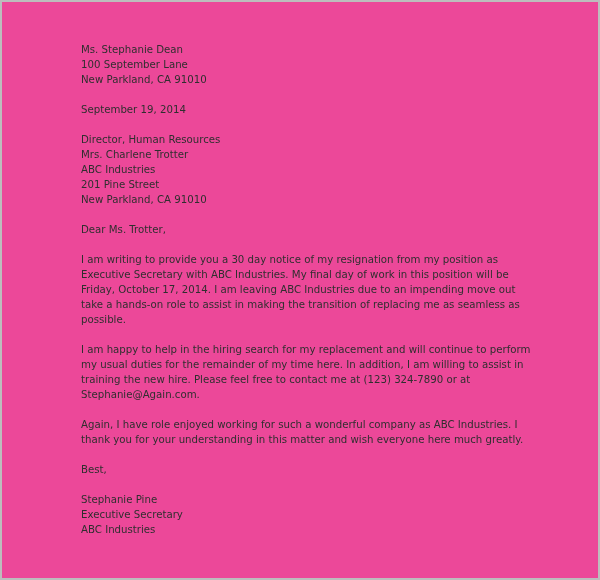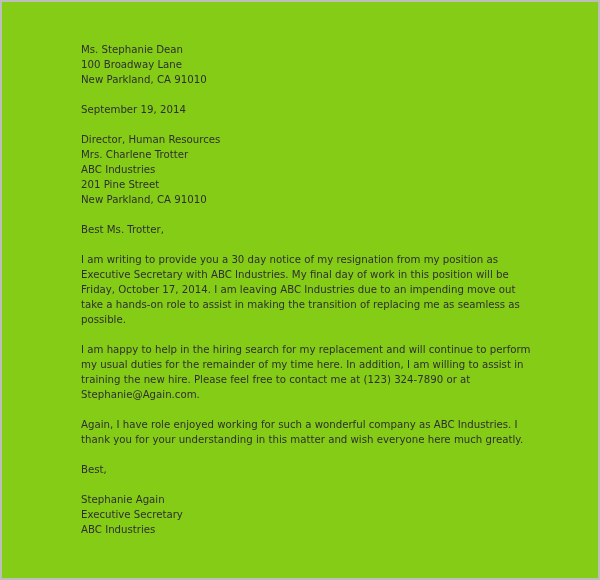--- a/index.html
+++ b/index.html
@@ -2,21 +2,21 @@
 <html><head>
   <meta charset="utf-8">
   <style>
     html, body { margin: 0; padding: 0; background: #ffffff; }
     body { width: 600px; height: 580px; overflow: hidden; }
     .page {
       position: relative;
       box-sizing: border-box;
       width: 600px; height: 580px;
       border: 2px solid #bdbdbd;
-      background: #84cc16;
+      background: #ec4899;
       font-family: "DejaVu Sans", sans-serif;
       font-size: 10.2px;
       line-height: 15px;
       color: #2f2f2f;
     }
     .content {
       position: absolute;
       left: 79px;
       top: 40px;
       width: 420px;
@@ -26,38 +26,38 @@
     .para .line { white-space: nowrap; }
   </style>
 </head>
 <body>
 
 <div class="page">
   <div class="content">
 
     <div>
       <span class="line">Ms. Stephanie Dean</span>
-      <span class="line">100 Broadway Lane</span>
+      <span class="line">100 September Lane</span>
       <span class="line">New Parkland, CA 91010</span>
     </div>
     <div class="gap"></div>
 
     <span class="line">September 19, 2014</span>
     <div class="gap"></div>
 
     <div>
       <span class="line">Director, Human Resources</span>
       <span class="line">Mrs. Charlene Trotter</span>
       <span class="line">ABC Industries</span>
       <span class="line">201 Pine Street</span>
       <span class="line">New Parkland, CA 91010</span>
     </div>
     <div class="gap"></div>
 
-    <span class="line">Best Ms. Trotter,</span>
+    <span class="line">Dear Ms. Trotter,</span>
     <div class="gap"></div>
 
     <div class="para">
       <span class="line">I am writing to provide you a 30 day notice of my resignation from my position as</span>
       <span class="line">Executive Secretary with ABC Industries. My final day of work in this position will be</span>
       <span class="line">Friday, October 17, 2014. I am leaving ABC Industries due to an impending move out</span>
       <span class="line">take a hands-on role to assist in making the transition of replacing me as seamless as</span>
       <span class="line">possible.</span>
     </div>
     <div class="gap"></div>
@@ -73,19 +73,19 @@
     <div class="para">
       <span class="line">Again, I have role enjoyed working for such a wonderful company as ABC Industries. I</span>
       <span class="line">thank you for your understanding in this matter and wish everyone here much greatly.</span>
     </div>
     <div class="gap"></div>
 
     <span class="line">Best,</span>
     <div class="gap"></div>
 
     <div>
-      <span class="line">Stephanie Again</span>
+      <span class="line">Stephanie Pine</span>
       <span class="line">Executive Secretary</span>
       <span class="line">ABC Industries</span>
     </div>
 
   </div>
 </div>
 
 </body></html>

